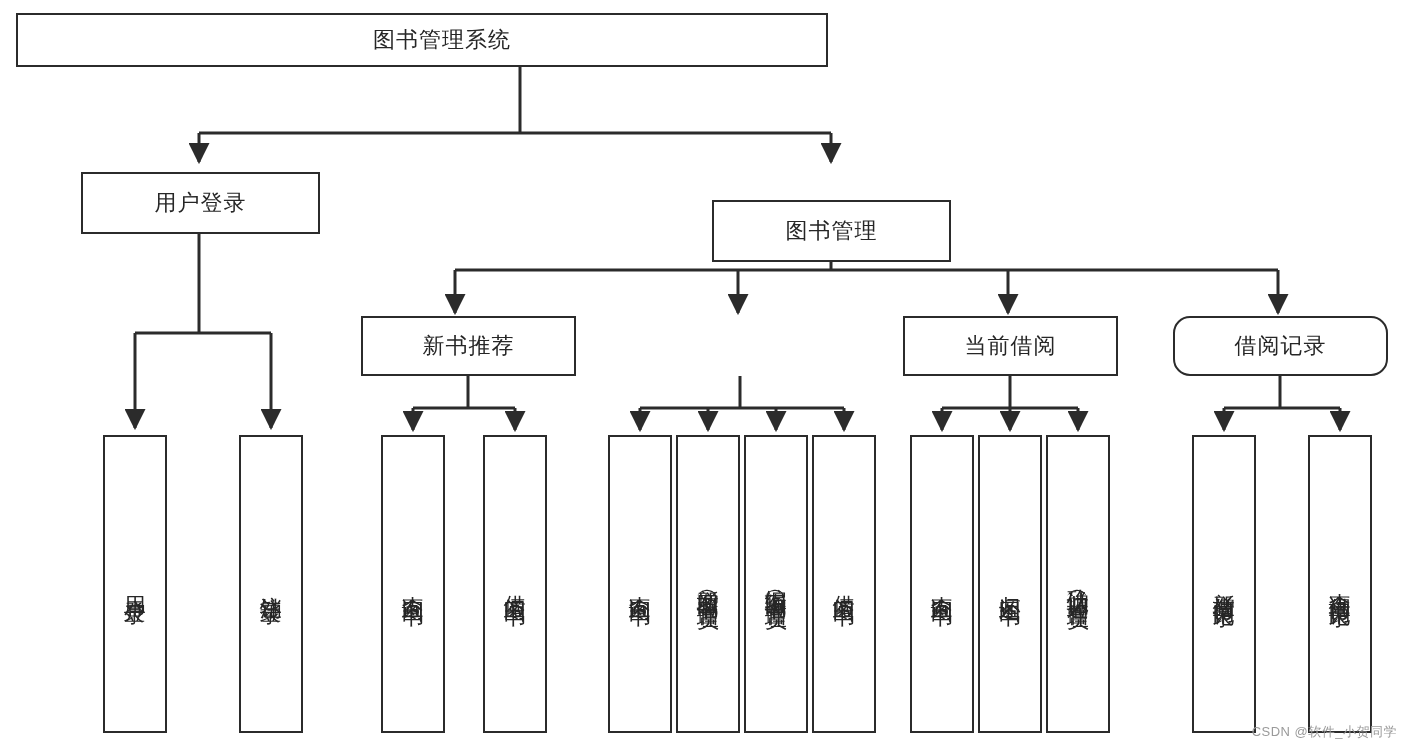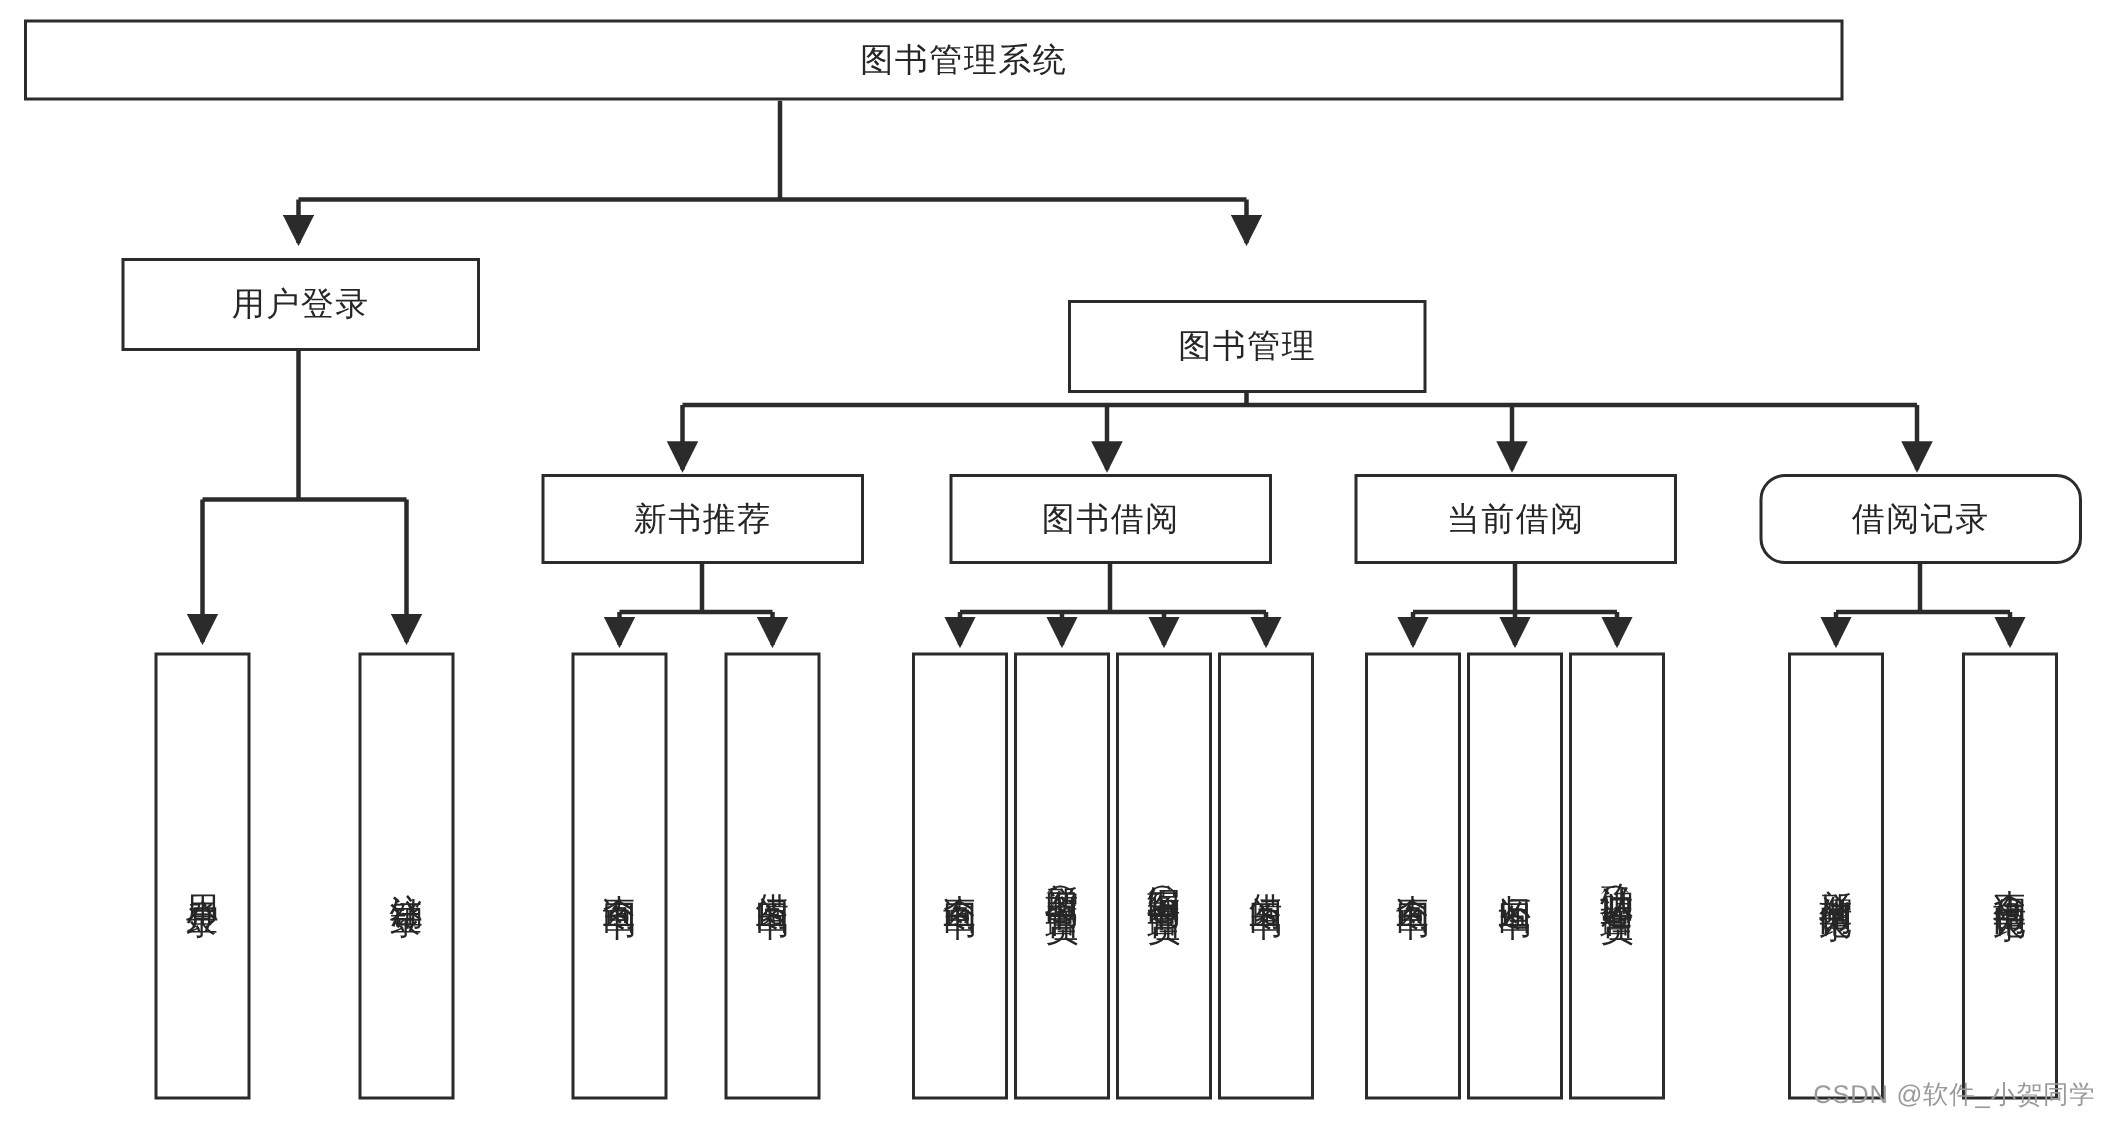--- a/index.html
+++ b/index.html
@@ -54,21 +54,21 @@
   }
   .node.vert .vlabel {
     writing-mode: vertical-rl;
     text-orientation: upright;
     display: block;
   }
   #watermark {
     position: absolute;
     right: 8px;
     bottom: 6px;
-    font-size: 17px;
+    font-size: 13px;
     color: #9a9a9a;
     white-space: nowrap;
     z-index: 3;
     letter-spacing: 0.5px;
   }
 </style>
 </head>
 <body>
 
 <div id="canvas">
@@ -116,36 +116,33 @@
       <path d="M 1010 408 L 1010 430" marker-end="url(#arrow)"></path>
       <path d="M 1078 408 L 1078 430" marker-end="url(#arrow)"></path>
 
       <path d="M 1280 376 L 1280 408"></path>
       <path d="M 1224 408 L 1340 408"></path>
       <path d="M 1224 408 L 1224 430" marker-end="url(#arrow)"></path>
       <path d="M 1340 408 L 1340 430" marker-end="url(#arrow)"></path>
     </g>
   </svg>
 
-  <div class="node horiz" style="left:16px; top:13px; width:1213px; height:54px;padding-left:40px;">
+  <div class="node horiz" style="left:16px; top:13px; width:812px; height:54px;padding-left:40px;">
     <span>图书管理系统</span>
   </div>
 
   <div class="node horiz" style="left:81px; top:172px; width:239px; height:62px;">
     <span>用户登录</span>
   </div>
   <div class="node horiz" style="left:712px; top:172px; width:239px; height:62px;margin-top:28px;">
     <span>图书管理</span>
   </div>
 
   <div class="node horiz" style="left:361px; top:316px; width:215px; height:60px;text-align:center;">
     <span>新书推荐</span>
-  </div>
-  <div class="node horiz" style="left:633px; top:316px; width:215px; height:60px;">
-    <span>图书借阅</span>
   </div>
   <div class="node horiz" style="left:903px; top:316px; width:215px; height:60px;">
     <span>当前借阅</span>
   </div>
   <div class="node horiz" style="left:1173px; top:316px; width:215px; height:60px;border-radius:17px;">
     <span>借阅记录</span>
   </div>
 
   <div class="node vert" style="left:103px; top:435px; width:64px; height:298px;">
     <span class="vlabel">用户登录</span>

